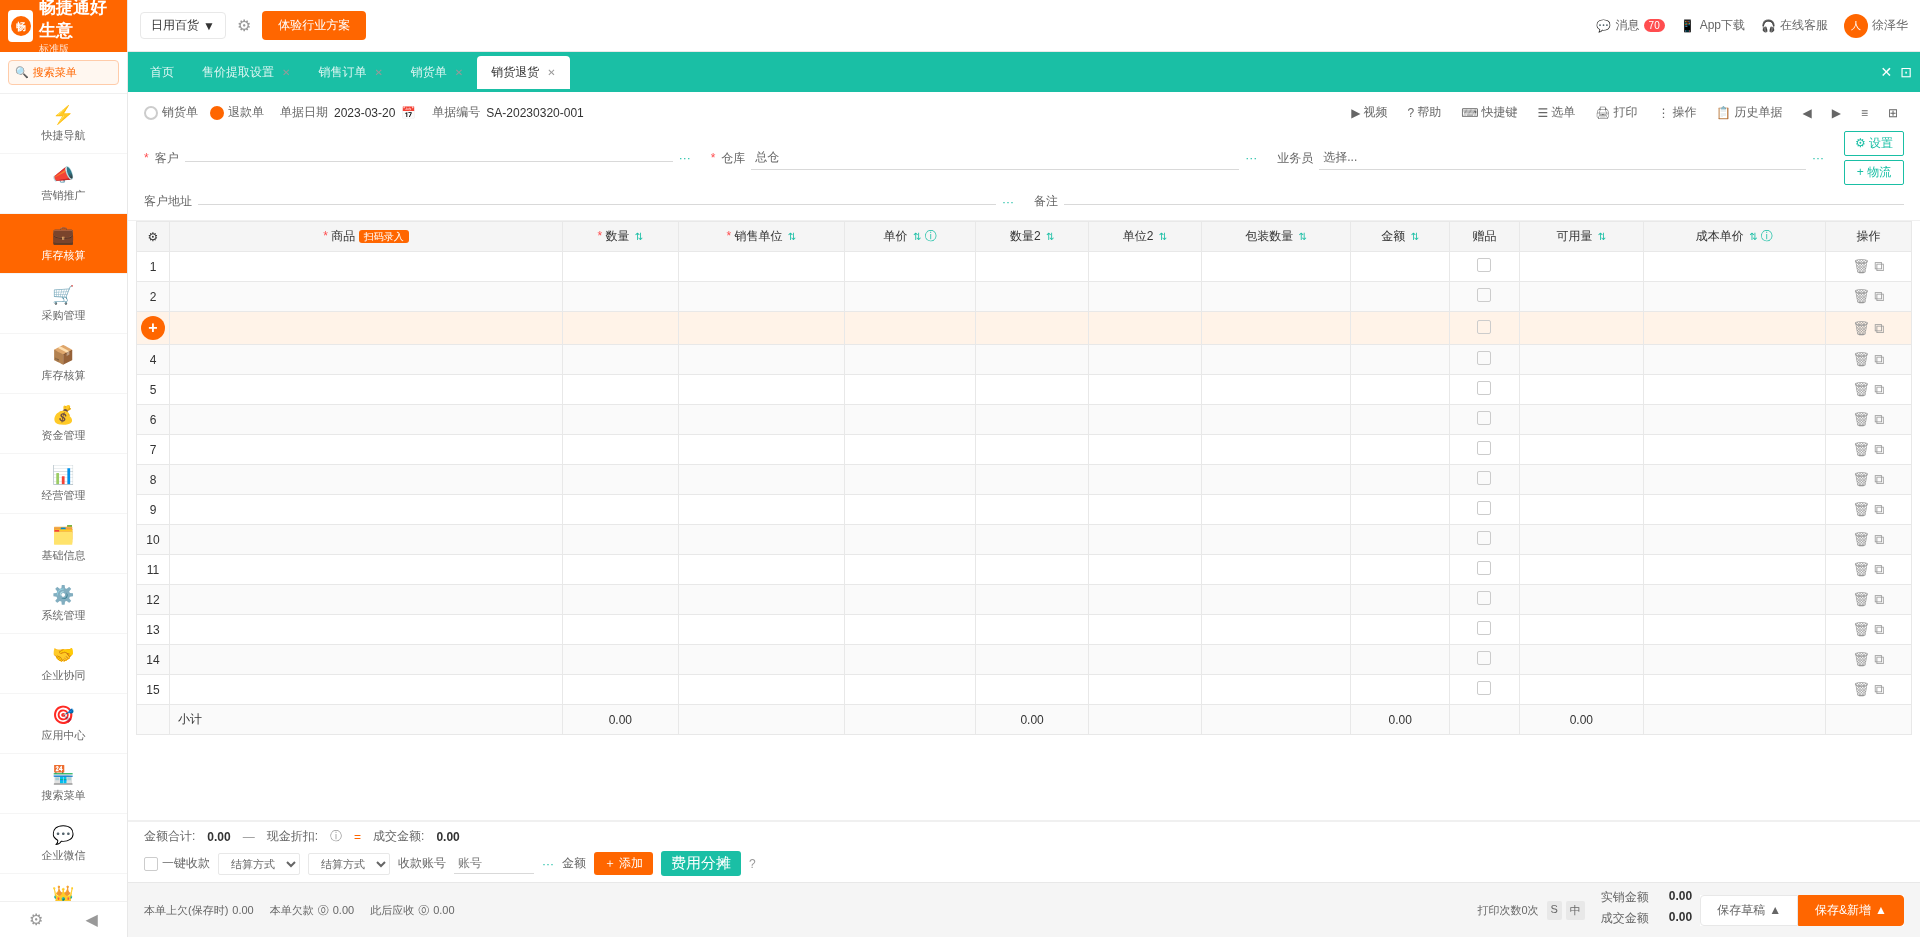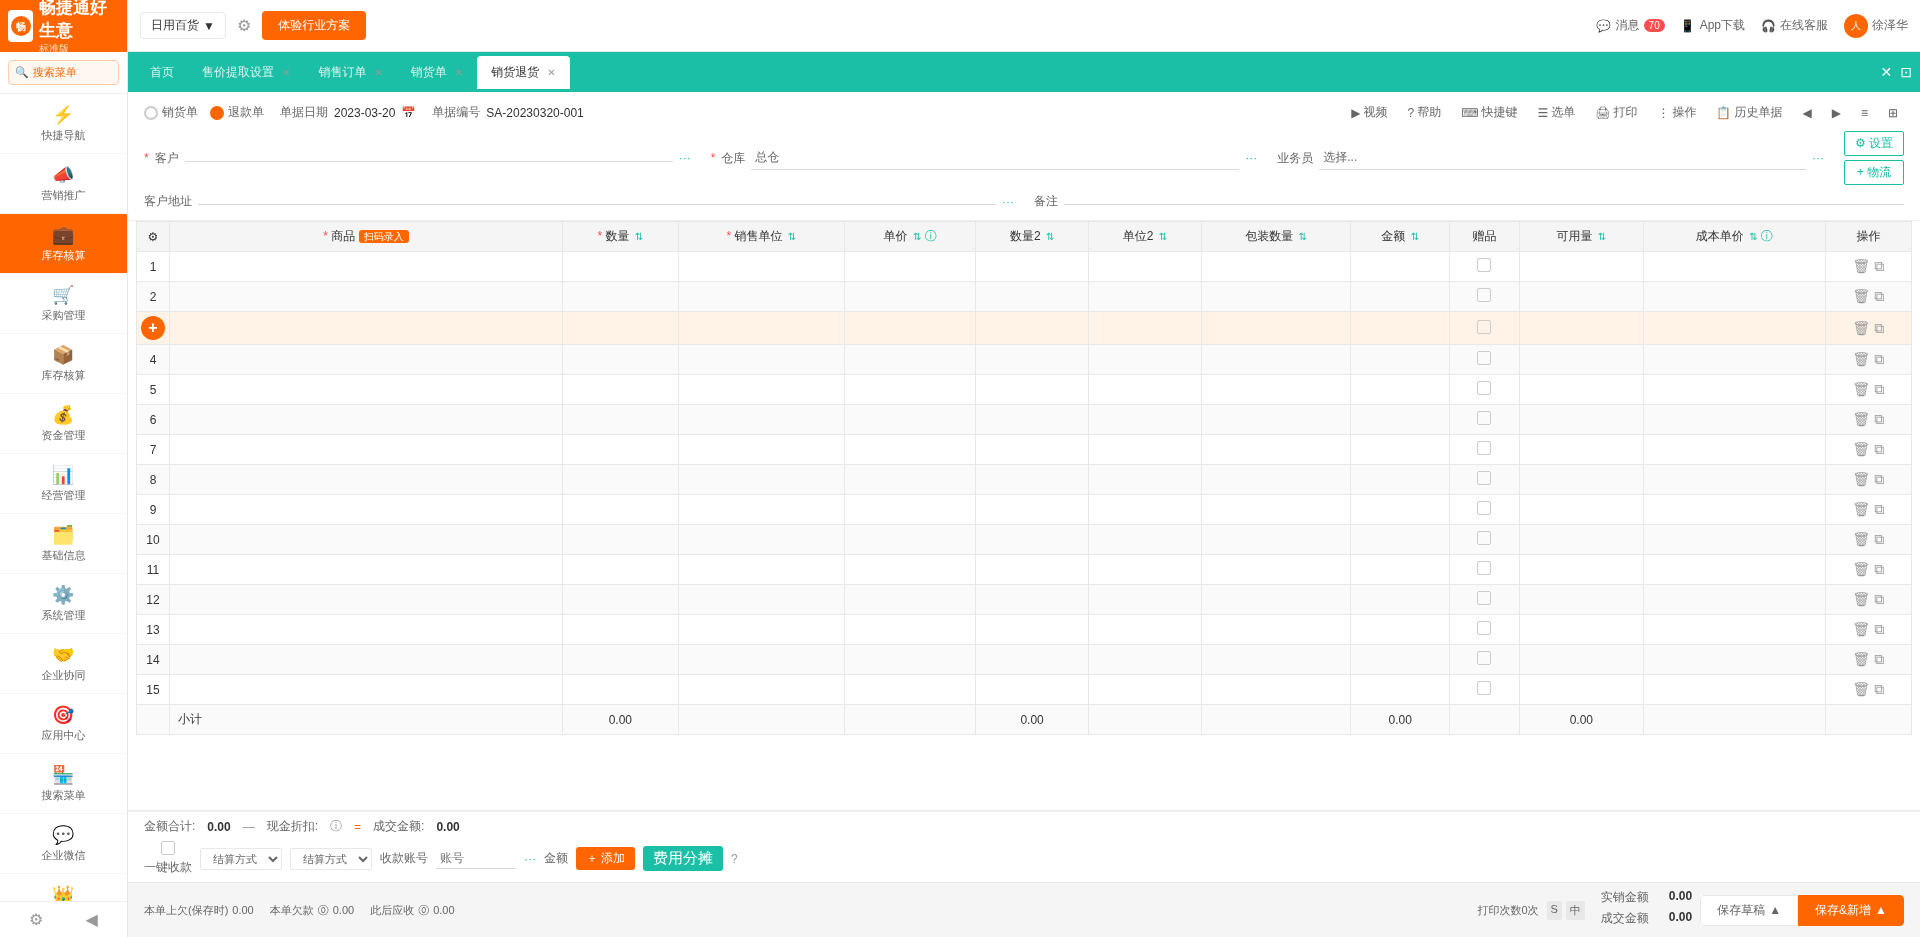--- a/index.html
+++ b/index.html
@@ -86,21 +86,21 @@
 
     
     .form-footer { border-top: 1px solid #f0f0f0; padding: 6px 16px; background: #fff; }
     .footer-row1 { display: flex; align-items: center; gap: 12px; margin-bottom: 6px; }
     .footer-label { color: #666; font-size: 12px; }
     .footer-value { color: #333; font-size: 12px; font-weight: bold; }
     .footer-dash { color: #999; }
     .footer-help { color: #999; cursor: pointer; }
     .footer-eq { color: #ff6600; cursor: pointer; }
     .footer-row2 { display: flex; align-items: center; gap: 8px; }
-    .footer-checkbox { display: flex; align-items: center; gap: 4px; color: #666; font-size: 12px; flex-direction: column; }
+    .footer-checkbox { display: flex; align-items: center; gap: 4px; color: #666; font-size: 12px; }
     .footer-select { border: 1px solid #e8e8e8; background: #fff; color: #666; padding: 3px 8px; font-size: 11px; border-radius: 2px; cursor: pointer; }
     .footer-input { border: none; border-bottom: 1px solid #d9d9d9; padding: 3px 4px; color: #666; font-size: 12px; width: 80px; }
     .add-btn { background: #ff6600; color: #fff; border: none; border-radius: 3px; padding: 3px 10px; cursor: pointer; font-size: 12px; display: flex; align-items: center; gap: 3px; }
     .fee-btn { background: #1abfa5; color: #fff; border: none; border-radius: 3px; padding: 3px 10px; cursor: pointer; font-size: 15px; }
     .footer-qmark { color: #999; cursor: pointer; font-size: 12px; }
 
     
     .status-bar { background: #f5f5f5; border-top: 1px solid #e8e8e8; padding: 6px 16px; display: flex; align-items: center; gap: 16px; font-size: 11px; color: #666; }
     .status-item { display: flex; align-items: center; gap: 4px; }
     .summary-row { display: flex; justify-content: space-between; gap: 20px; font-size: 12px; margin-bottom: 4px; }

